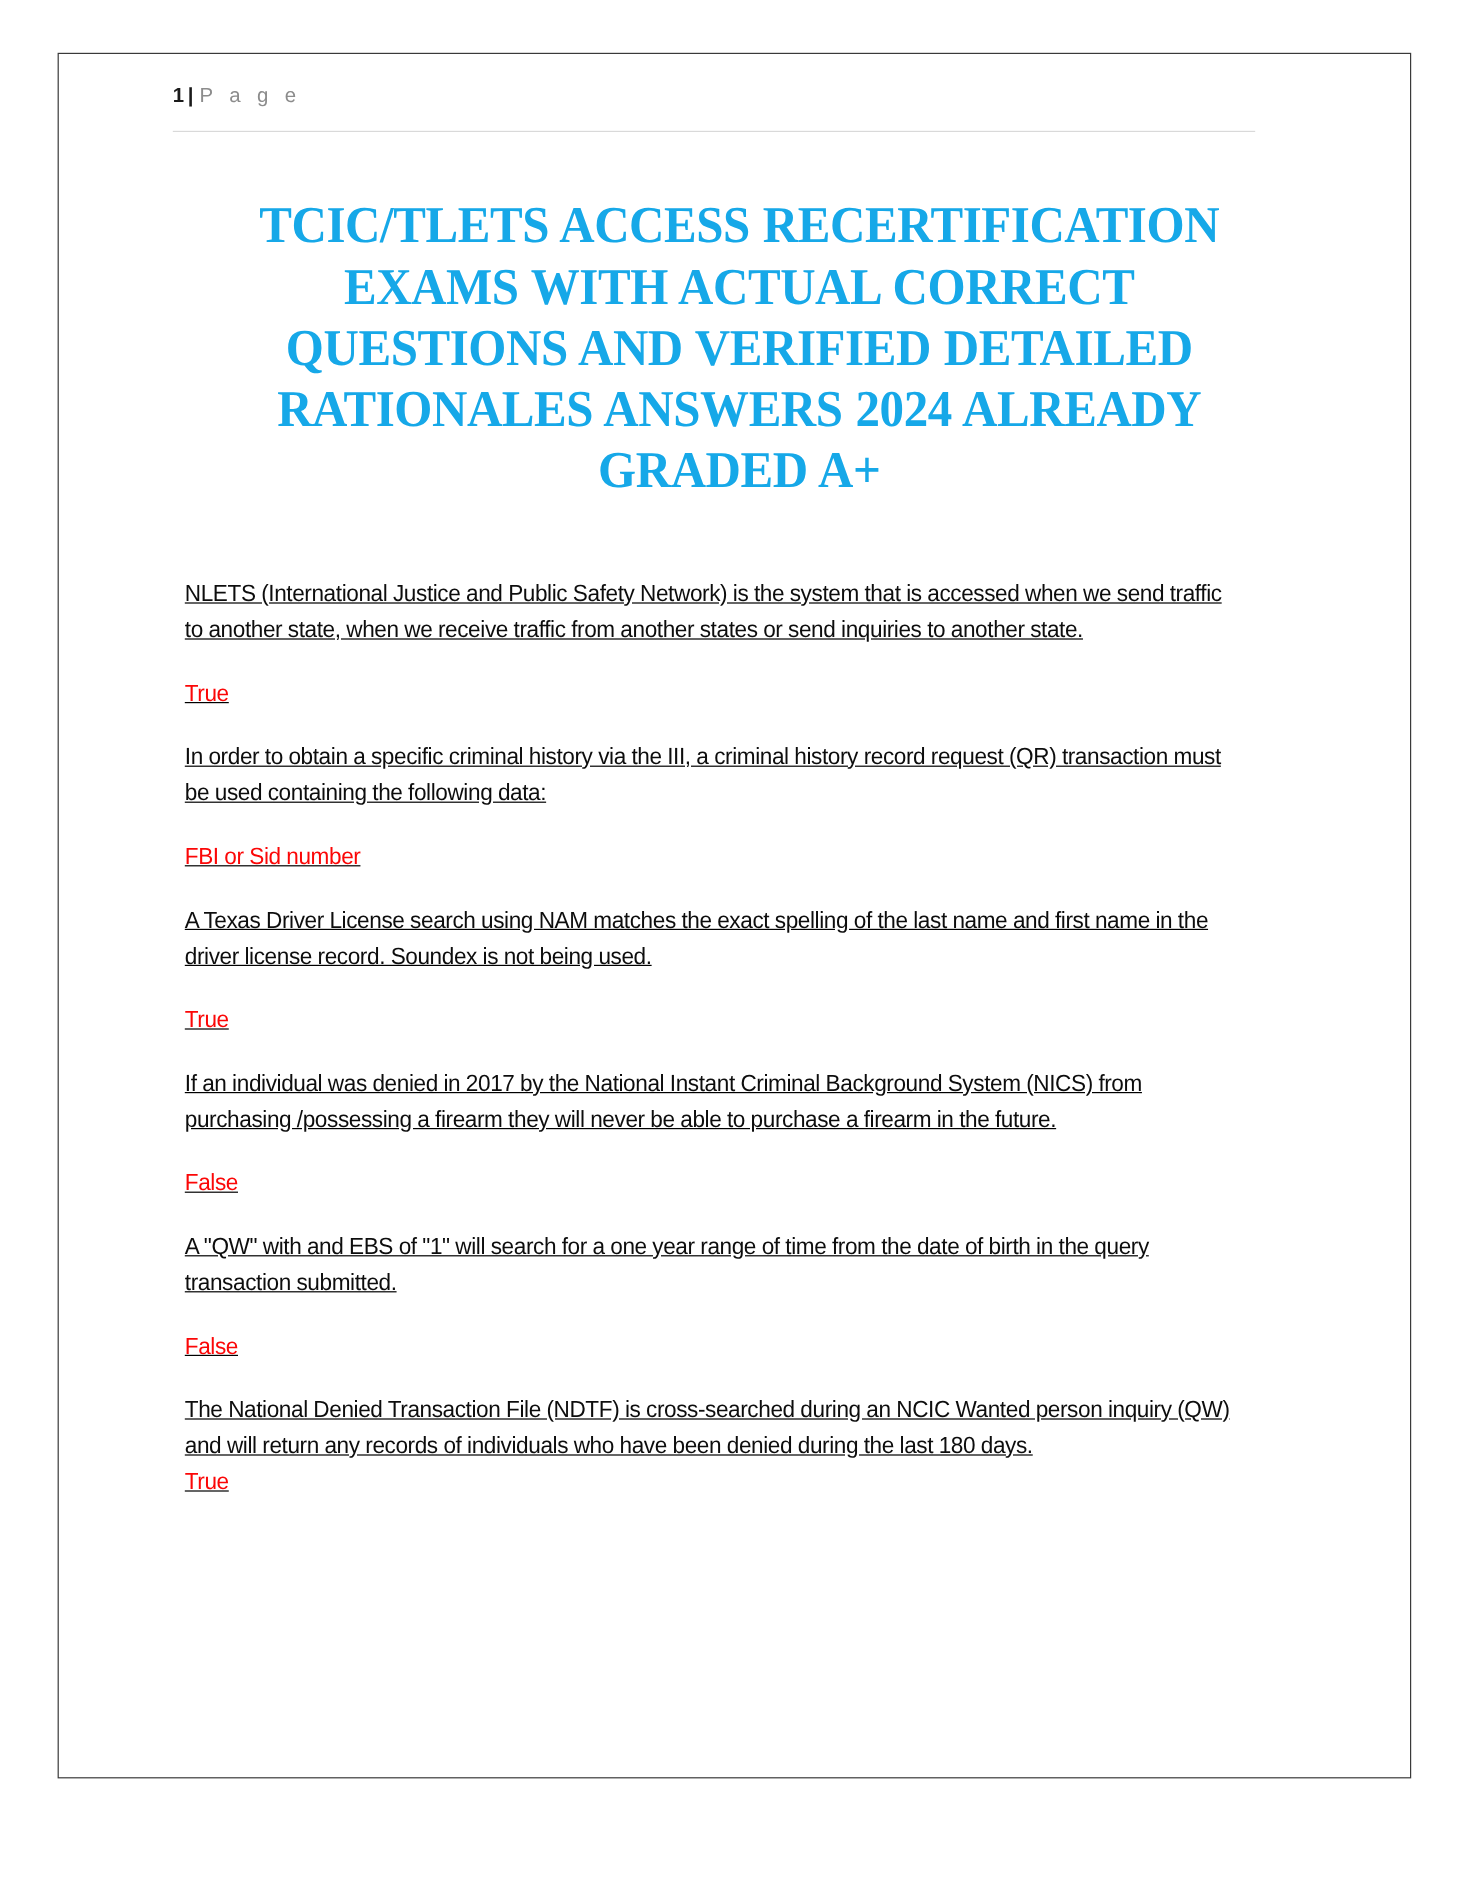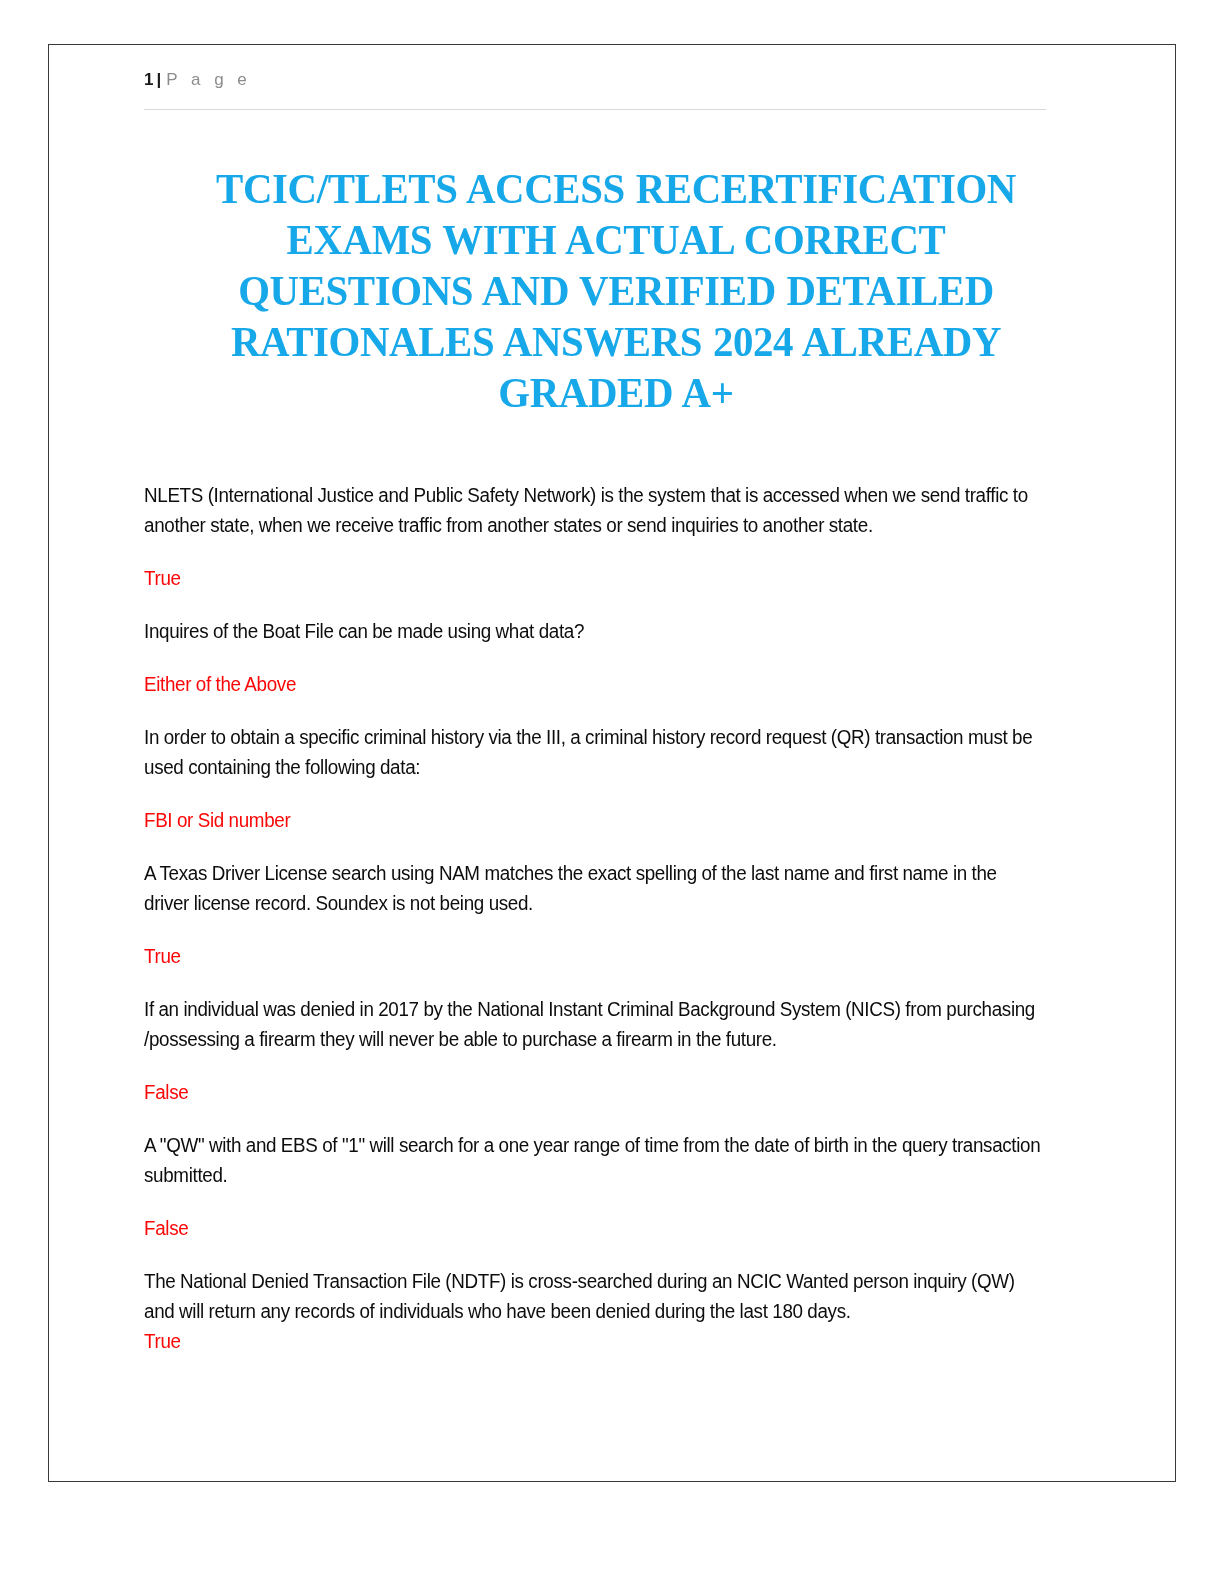--- a/index.html
+++ b/index.html
@@ -84,21 +84,22 @@
     transform: scaleX(0.95);
     transform-origin: center top;
   }
 
   
   .qa-body {
     margin-top: 62px;
     width: 932px;
   }
   .qa-item {
-    margin: 0;
+    margin: 10px;
+    text-decoration: underline;
   }
   .q-text,
   .a-text {
     margin: 0 0 23px 0;
     font-family: "Liberation Sans", sans-serif;
     font-size: 19.5px;
     line-height: 30px;
     letter-spacing: -0.35px;
     word-spacing: -0.2px;
     transform: scaleX(0.965);
@@ -129,24 +130,20 @@
 
     <h1 class="doc-title">TCIC/TLETS ACCESS RECERTIFICATION EXAMS WITH ACTUAL CORRECT QUESTIONS AND VERIFIED DETAILED RATIONALES ANSWERS 2024 ALREADY GRADED A+</h1>
 
     <div class="qa-body">
 
       <div class="qa-item">
         <p class="q-text">NLETS (International Justice and Public Safety Network) is the system that is accessed when we send traffic to another state, when we receive traffic from another states or send inquiries to another state.</p>
         <p class="a-text">True</p>
       </div>
 
-      <div class="qa-item">
-        <p class="q-text">Inquires of the Boat File can be made using what data?</p>
-        <p class="a-text">Either of the Above</p>
-      </div>
 
       <div class="qa-item">
         <p class="q-text">In order to obtain a specific criminal history via the III, a criminal history record request (QR) transaction must be used containing the following data:</p>
         <p class="a-text">FBI or Sid number</p>
       </div>
 
       <div class="qa-item">
         <p class="q-text">A Texas Driver License search using NAM matches the exact spelling of the last name and first name in the driver license record. Soundex is not being used.</p>
         <p class="a-text">True</p>
       </div>

